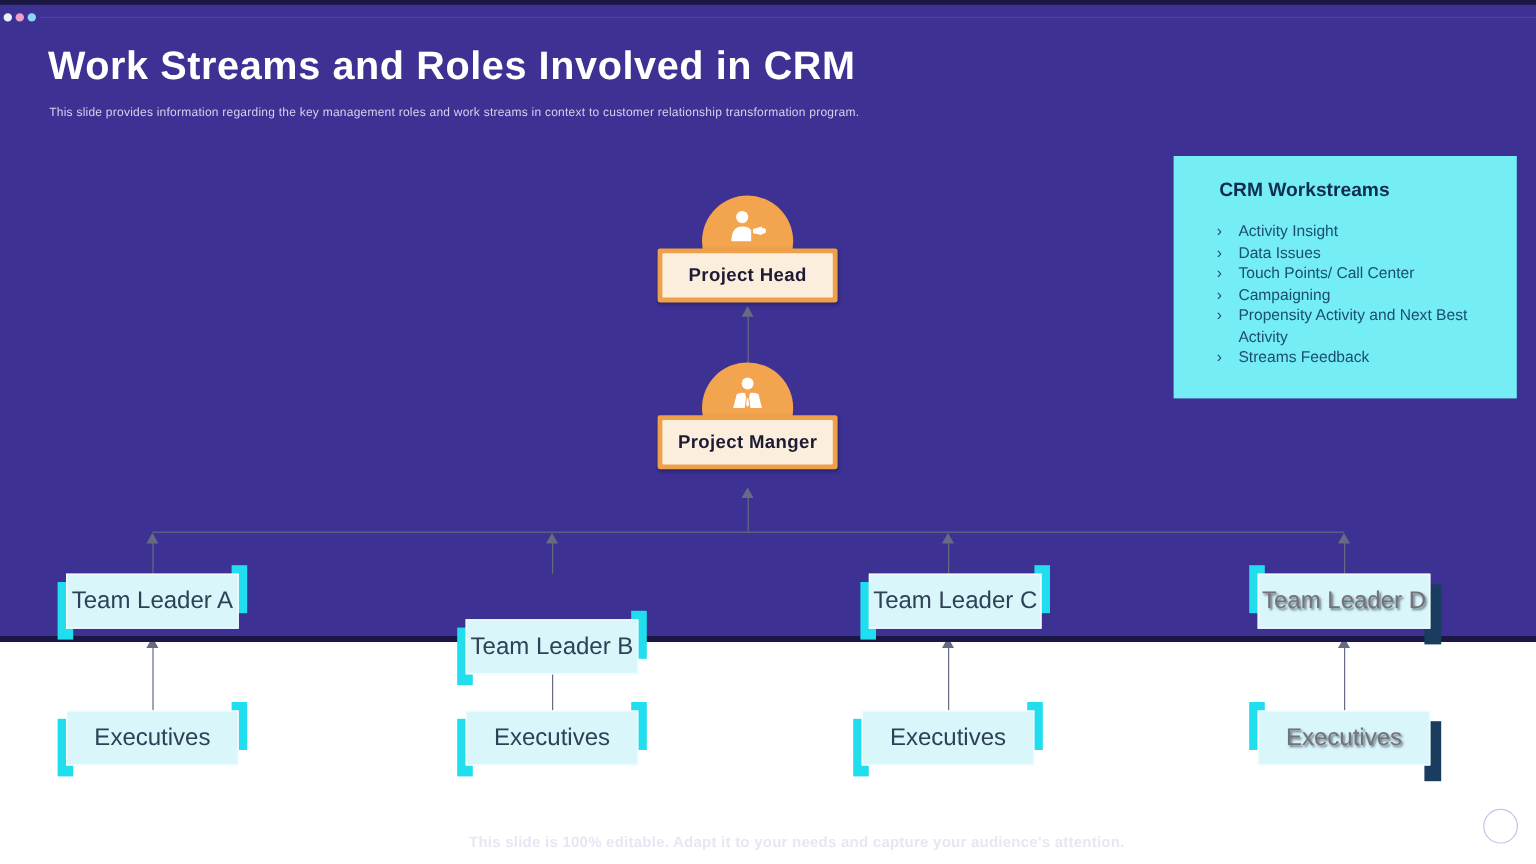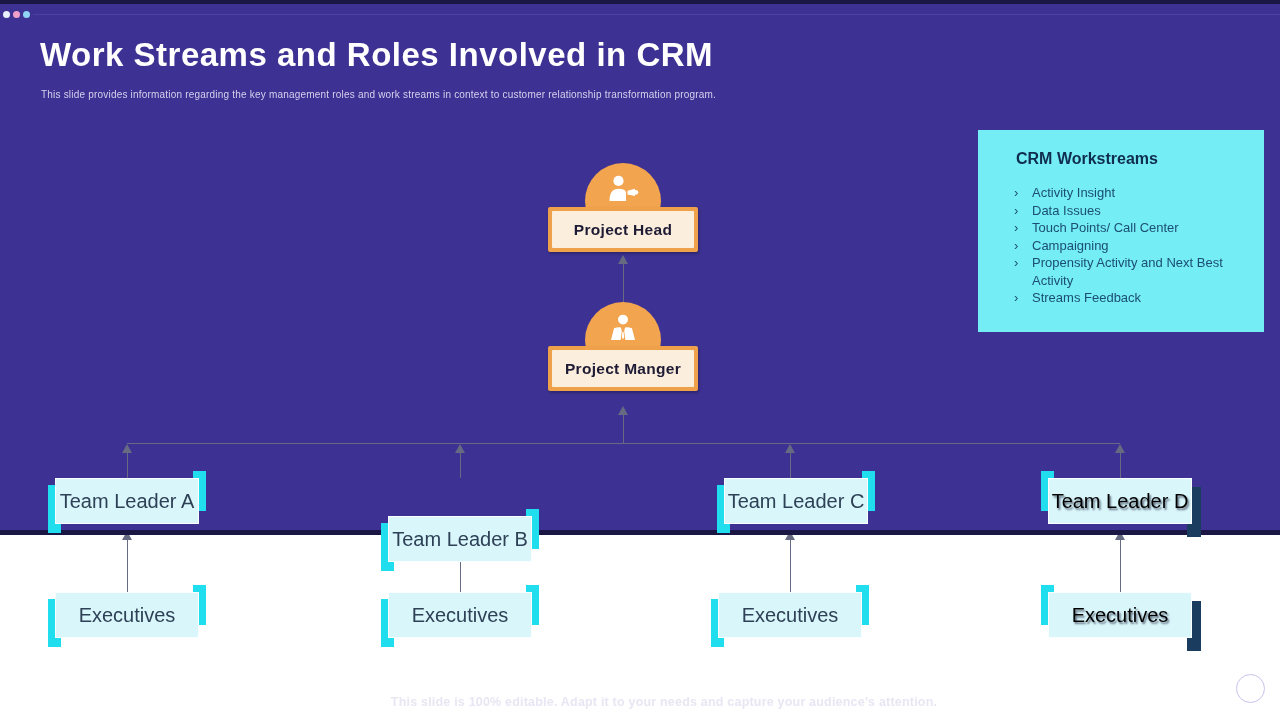--- a/index.html
+++ b/index.html
@@ -40,21 +40,21 @@
 
   
   .cy-wrap { position:absolute; width:144px; height:46px; }
   .cy-box { position:absolute; inset:0; background:#D9F6FB; border:1px solid rgba(255,255,255,.85); display:flex; align-items:center; justify-content:center; font-size:20px; color:#2E4156; z-index:2; }
   .tab { position:absolute; width:13px; background:#21DEEF; z-index:1; }
   .tab.lft { left:-7px; top:7px; height:48px; }
   .tab.rgt { right:-7px; top:-7px; height:40px; }
   .cy-wrap.alt .tab.lft { top:-7px; height:40px; }
   .shadow-bar { display:none; }
   .cy-wrap.alt .shadow-bar { display:block; position:absolute; right:-9px; top:9px; width:14px; height:50px; background:#1A3C5E; z-index:1; }
-  .cy-wrap.alt .cy-box { text-shadow:1.5px 1.5px 2px rgba(15,20,45,.6); color:#000000; }
+  .cy-wrap.alt .cy-box { text-shadow:1.5px 1.5px 2px rgba(15,20,45,.6); color:#737373; }
 
   
   .footer-note { position:absolute; left:0; top:695px; width:1280px; text-align:center; font-size:12.5px; font-weight:bold; color:#E8E6F3; letter-spacing:.2px;margin-left:24px; }
   .corner-circle { position:absolute; left:1236px; top:674px; width:29px; height:29px; border:1.5px solid #C9C2EC; border-radius:50%; }
 </style>
 </head>
 <body>
 
 <div id="slide">
 

